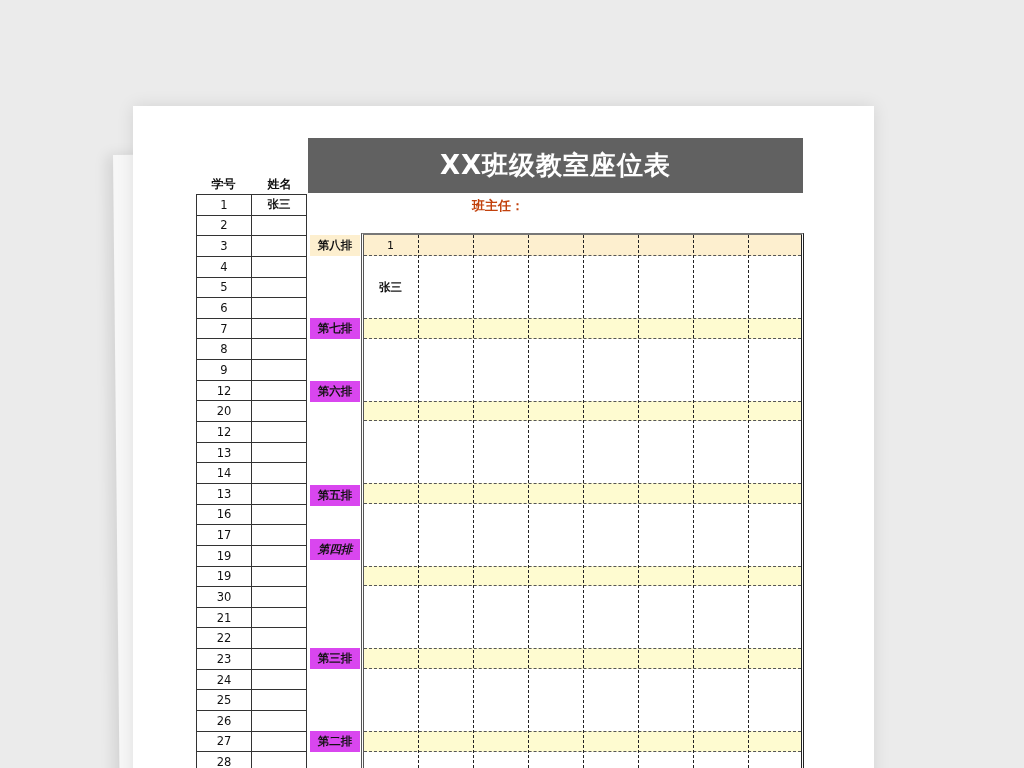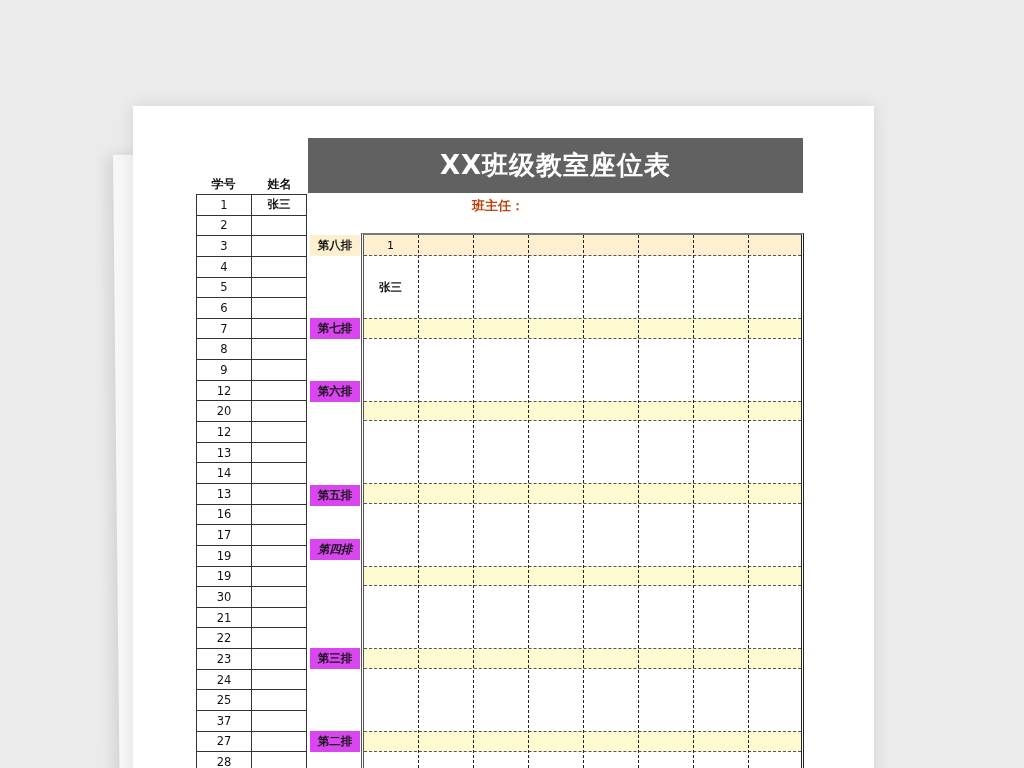--- a/index.html
+++ b/index.html
@@ -193,21 +193,21 @@
       </div>
       <div class="roster-row">
         <div class="num">24</div>
         <div class="name"></div>
       </div>
       <div class="roster-row">
         <div class="num">25</div>
         <div class="name"></div>
       </div>
       <div class="roster-row">
-        <div class="num">37</div>
+        <div class="num">26</div>
         <div class="name"></div>
       </div>
       <div class="roster-row">
         <div class="num">27</div>
         <div class="name"></div>
       </div>
       <div class="roster-row">
         <div class="num">28</div>
         <div class="name"></div>
       </div>

